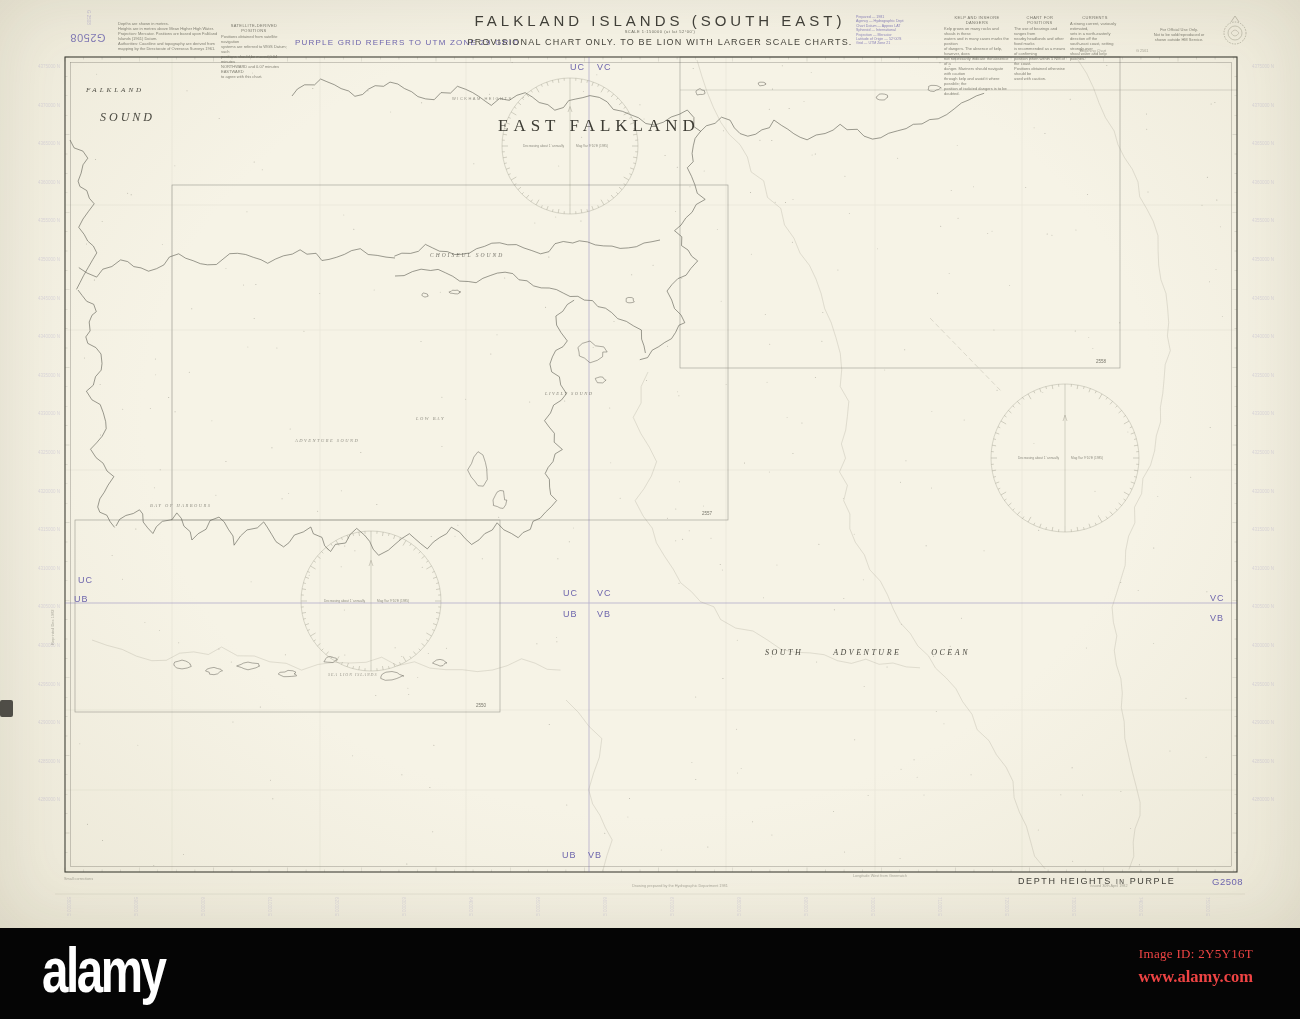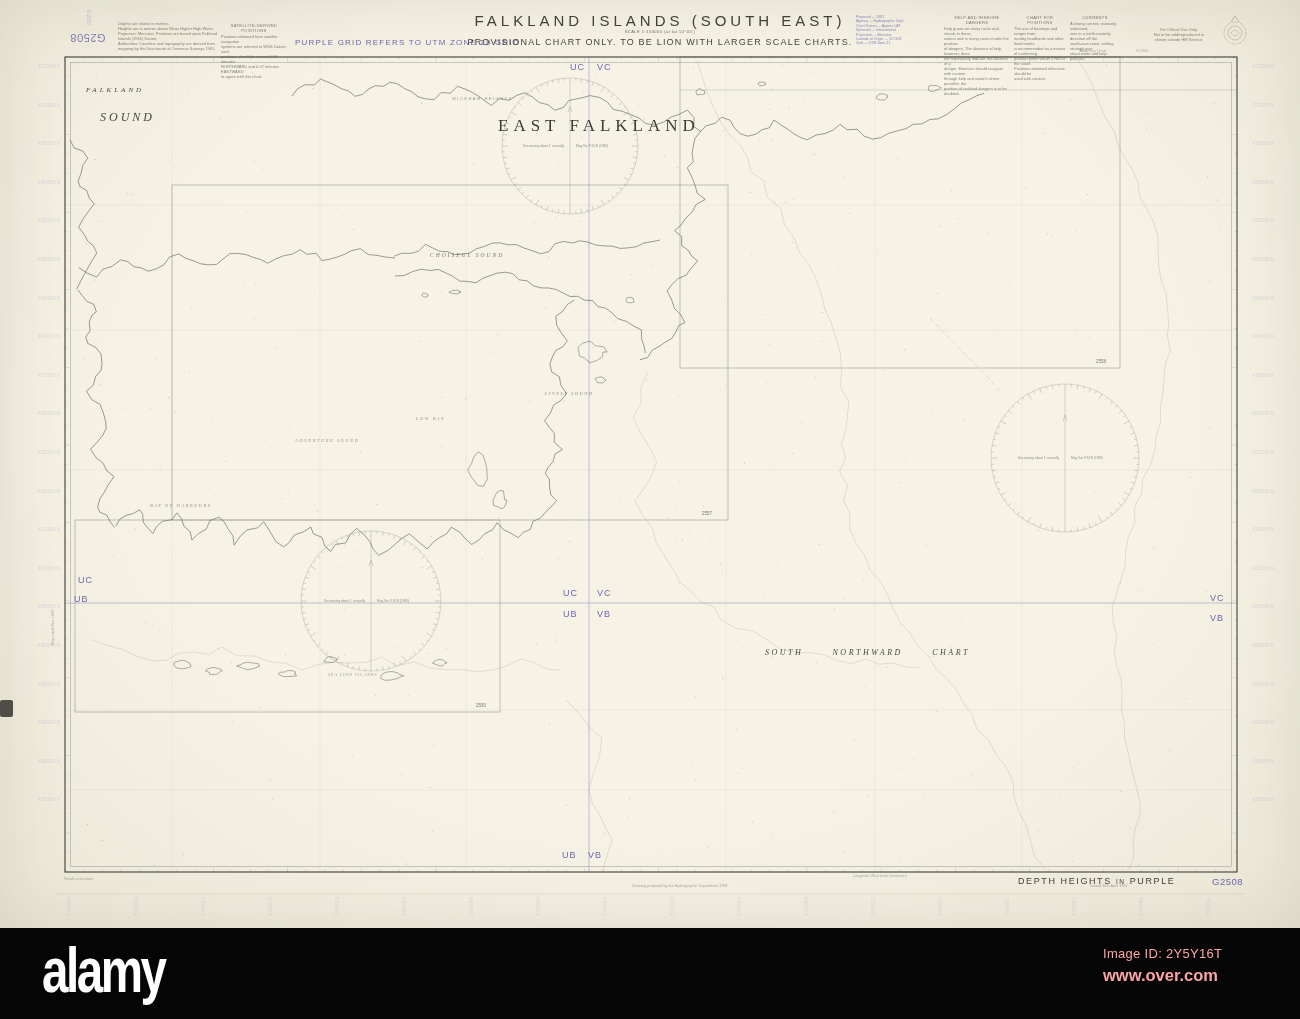--- a/index.html
+++ b/index.html
@@ -24,21 +24,21 @@
   .tinynote{font-size:3.8px;color:#5b5a4e;opacity:.5;}
   .depthnote{font-size:9px;letter-spacing:1.6px;color:#3f3e37;white-space:nowrap;}
   .depthnote .in{font-size:6.5px;}
   .sheetid{font-size:9.5px;letter-spacing:.5px;color:#6e66ad;}
   .inverted{transform:rotate(180deg);font-size:11px;letter-spacing:.5px;color:#6e66ad;opacity:.85;}
   .vlabel{writing-mode:vertical-rl;font-size:4.5px;color:#7a72b8;opacity:.22;height:30px;white-space:nowrap;}
   .nlabel{font-size:4.5px;color:#7a72b8;opacity:.22;white-space:nowrap;}
   .alamy-bar{position:absolute;left:0;top:928px;width:1300px;height:113px;background:#050505;}
   .alamy-logo{position:absolute;left:42px;top:6px;color:#fff;font-weight:700;font-size:58px;
     letter-spacing:-3px;transform:scale(.82,1.08);transform-origin:left top;font-family:"Liberation Sans",sans-serif;}
-  .bar-right{position:absolute;right:47px;top:18px;width:150px;text-align:left;color:#fca5a5;}
+  .bar-right{position:absolute;right:47px;top:18px;width:150px;text-align:right;color:#ef4444;font-family:Liberation Serif, serif;}
   .bar-id{font-size:13px;letter-spacing:.3px;}
   .bar-url{font-size:16.5px;font-weight:700;margin-top:5px;}
   .edgemark{position:absolute;left:0;top:700px;width:13px;height:17px;background:#34332e;border-radius:2px;opacity:.85;}
   .sidevert{position:absolute;left:50px;top:645px;font-size:4px;color:#55544a;opacity:.45;
     transform:rotate(-90deg);transform-origin:left top;white-space:nowrap;}
 </style>
 </head>
 <body>
 
 <div class="page">
@@ -989,22 +989,22 @@
     <div class="abs serif" style="left:498px;top:116px;font-size:17px;letter-spacing:5px;color:#3d3c34">EAST FALKLAND</div>
     <div class="abs sans" style="left:452px;top:96px;font-size:4px;letter-spacing:1.5px;color:#55544a;opacity:.6">WICKHAM HEIGHTS</div>
     <div class="abs seaname" style="left:430px;top:252px;font-size:5.5px;letter-spacing:2px;opacity:.75">CHOISEUL SOUND</div>
     <div class="abs seaname" style="left:545px;top:391px;font-size:4.5px;letter-spacing:1.5px;opacity:.65">LIVELY SOUND</div>
     <div class="abs seaname" style="left:416px;top:416px;font-size:4.5px;letter-spacing:1.5px;opacity:.6">LOW BAY</div>
     <div class="abs seaname" style="left:295px;top:438px;font-size:4.5px;letter-spacing:1.5px;opacity:.6">ADVENTURE SOUND</div>
     <div class="abs seaname" style="left:150px;top:503px;font-size:4.5px;letter-spacing:1.5px;opacity:.6">BAY OF HARBOURS</div>
     <div class="abs seaname" style="left:328px;top:672px;font-size:4px;letter-spacing:1px;opacity:.55">SEA LION ISLANDS</div>
     <div class="abs" style="left:765px;top:648px;width:205px;display:flex;justify-content:space-between">
       <span class="seaname" style="font-size:8px;letter-spacing:2.5px">SOUTH</span>
-      <span class="seaname" style="font-size:8px;letter-spacing:2.5px">NORTHWARD</span>
-      <span class="seaname" style="font-size:8px;letter-spacing:2.5px">CHART</span>
+      <span class="seaname" style="font-size:8px;letter-spacing:2.5px">ADVENTURE</span>
+      <span class="seaname" style="font-size:8px;letter-spacing:2.5px">OCEAN</span>
     </div>
 
     <div class="abs zonelbl" style="left:570px;top:62px">UC</div>
     <div class="abs zonelbl" style="left:597px;top:62px">VC</div>
     <div class="abs zonelbl" style="left:563px;top:588px">UC</div>
     <div class="abs zonelbl" style="left:597px;top:588px">VC</div>
     <div class="abs zonelbl" style="left:563px;top:609px">UB</div>
     <div class="abs zonelbl" style="left:597px;top:609px">VB</div>
     <div class="abs zonelbl" style="left:78px;top:575px">UC</div>
     <div class="abs zonelbl" style="left:74px;top:594px">UB</div>
@@ -1093,16 +1093,16 @@
       <div class="abs vlabel" style="left:1004px;top:897px">720000 E</div>
       <div class="abs vlabel" style="left:1071px;top:897px">730000 E</div>
       <div class="abs vlabel" style="left:1138px;top:897px">740000 E</div>
       <div class="abs vlabel" style="left:1205px;top:897px">750000 E</div>
     </div>
 
   <div class="alamy-bar">
     <div class="alamy-logo">alamy</div>
     <div class="bar-right">
       <div class="bar-id">Image ID: 2Y5Y16T</div>
-      <div class="bar-url">www.over.com</div>
+      <div class="bar-url">www.alamy.com</div>
     </div>
   </div>
 </div>
 
 </body></html>

